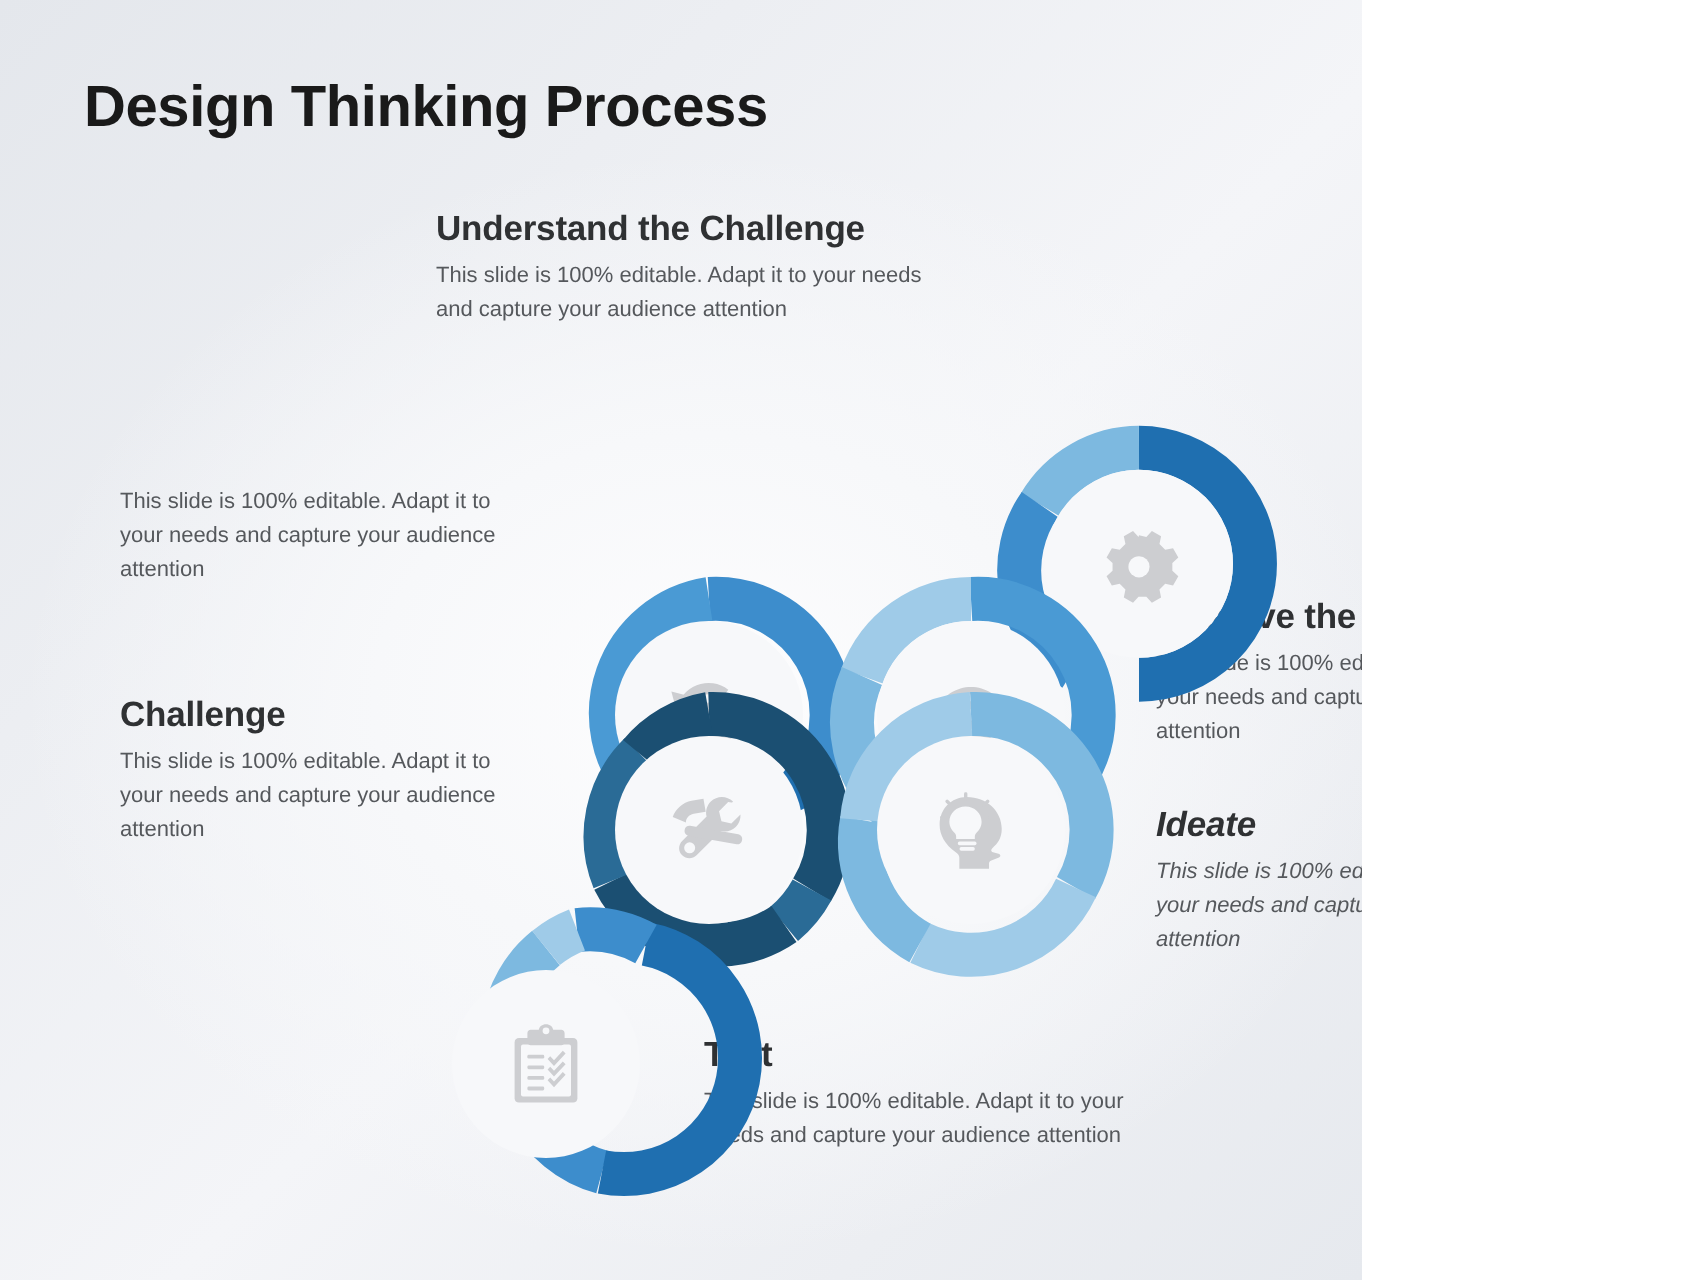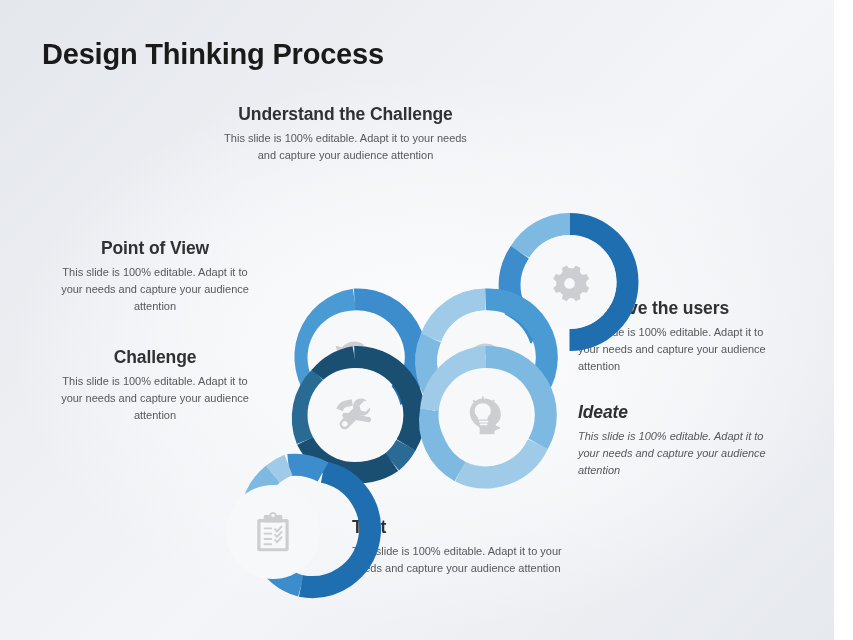--- a/index.html
+++ b/index.html
@@ -7,21 +7,21 @@
     padding: 0;
   }
   body {
     width: 853px;
     height: 640px;
     overflow: hidden;
     font-family: "Liberation Sans", sans-serif;
   }
   #slide {
     position: relative;
-    width: 834px;
+    width: 681px;
     height: 640px;
     background:
       radial-gradient(ellipse 70% 60% at 52% 55%, #fdfdfe 0%, #f7f8fa 35%, rgba(240,242,245,0) 72%),
       linear-gradient(135deg, #e4e7ec 0%, #eceef2 28%, #f4f5f8 55%, #eceef2 80%, #e6e9ee 100%);
     overflow: hidden;
   }
 
   
   #title {
     position: absolute;
@@ -44,21 +44,21 @@
     color: #2f3133;
     letter-spacing: -0.1px;
     white-space: nowrap;
   }
   .txtblock .body {
     font-size: 11px;
     line-height: 17px;
     color: #55585c;
     margin-top: 5px;
   }
-  .align-right { text-align: center; }
+  .align-right { text-align: left; }
   .align-left  { text-align: left; }
 
   #tb-understand { left: 218px; top: 104px; width: 255px; }
   #tb-pov        { left: 60px;  top: 238px; width: 190px; }
   #tb-prototype  { left: 60px;  top: 347px; width: 190px; }
   #tb-observe    { left: 578px; top: 298px; width: 205px; }
   #tb-ideate     { left: 578px; top: 402px; width: 200px; font-style: italic; }
   #tb-test       { left: 352px; top: 517px; width: 210px; }
 
   
@@ -79,21 +79,20 @@
 <div id="slide">
 
   <div id="title">Design Thinking Process</div>
 
   <div class="txtblock align-right" id="tb-understand">
     <div class="head">Understand the Challenge</div>
     <div class="body">This slide is 100% editable. Adapt it to your needs and capture your audience attention</div>
   </div>
 
   <div class="txtblock align-right" id="tb-pov">
-    <div class="head">Point of View</div>
     <div class="body">This slide is 100% editable. Adapt it to your needs and capture your audience attention</div>
   </div>
 
   <div class="txtblock align-right" id="tb-prototype">
     <div class="head">Challenge</div>
     <div class="body">This slide is 100% editable. Adapt it to your needs and capture your audience attention</div>
   </div>
 
   <div class="txtblock align-left" id="tb-observe">
     <div class="head">Observe the users</div>

